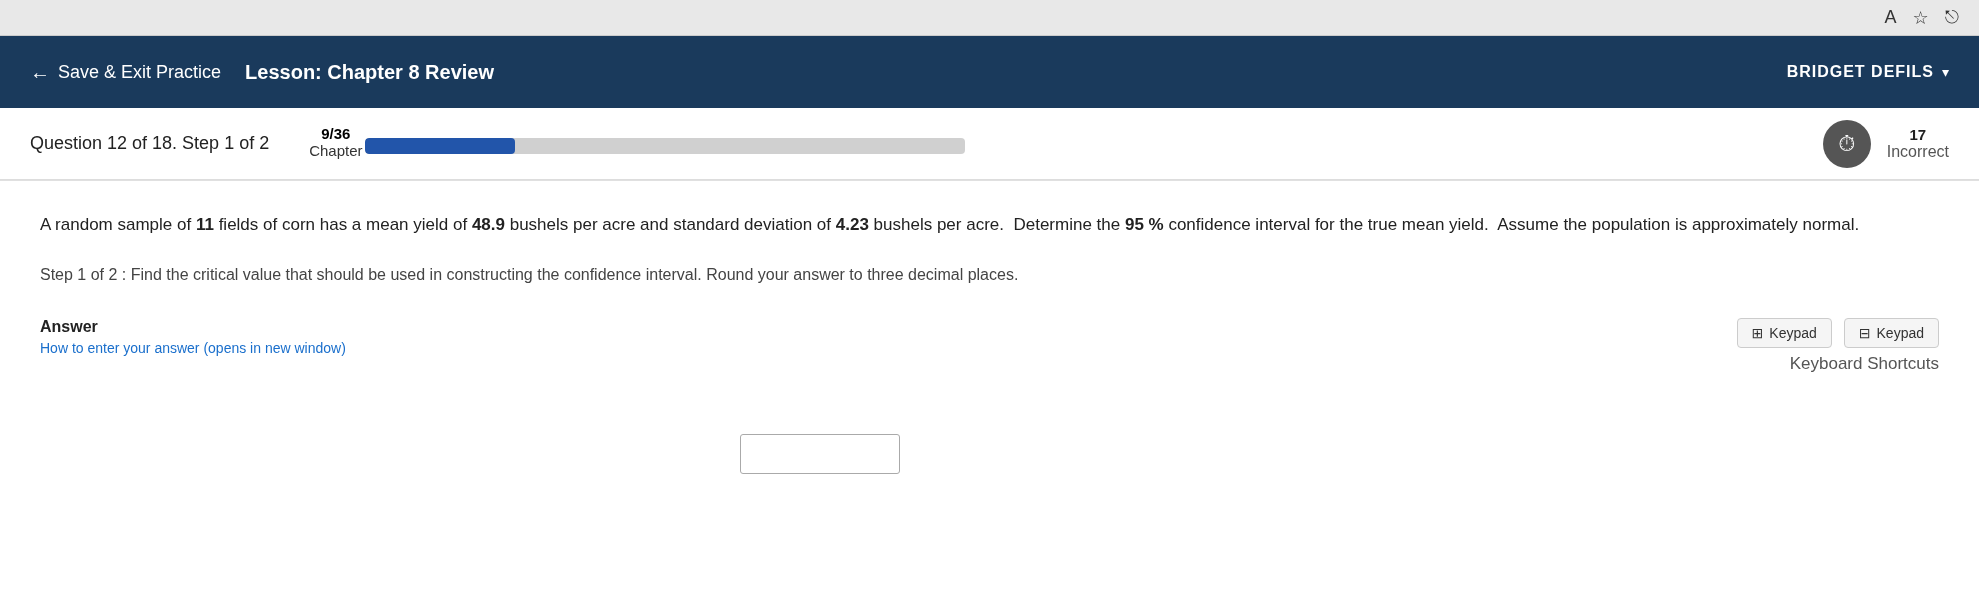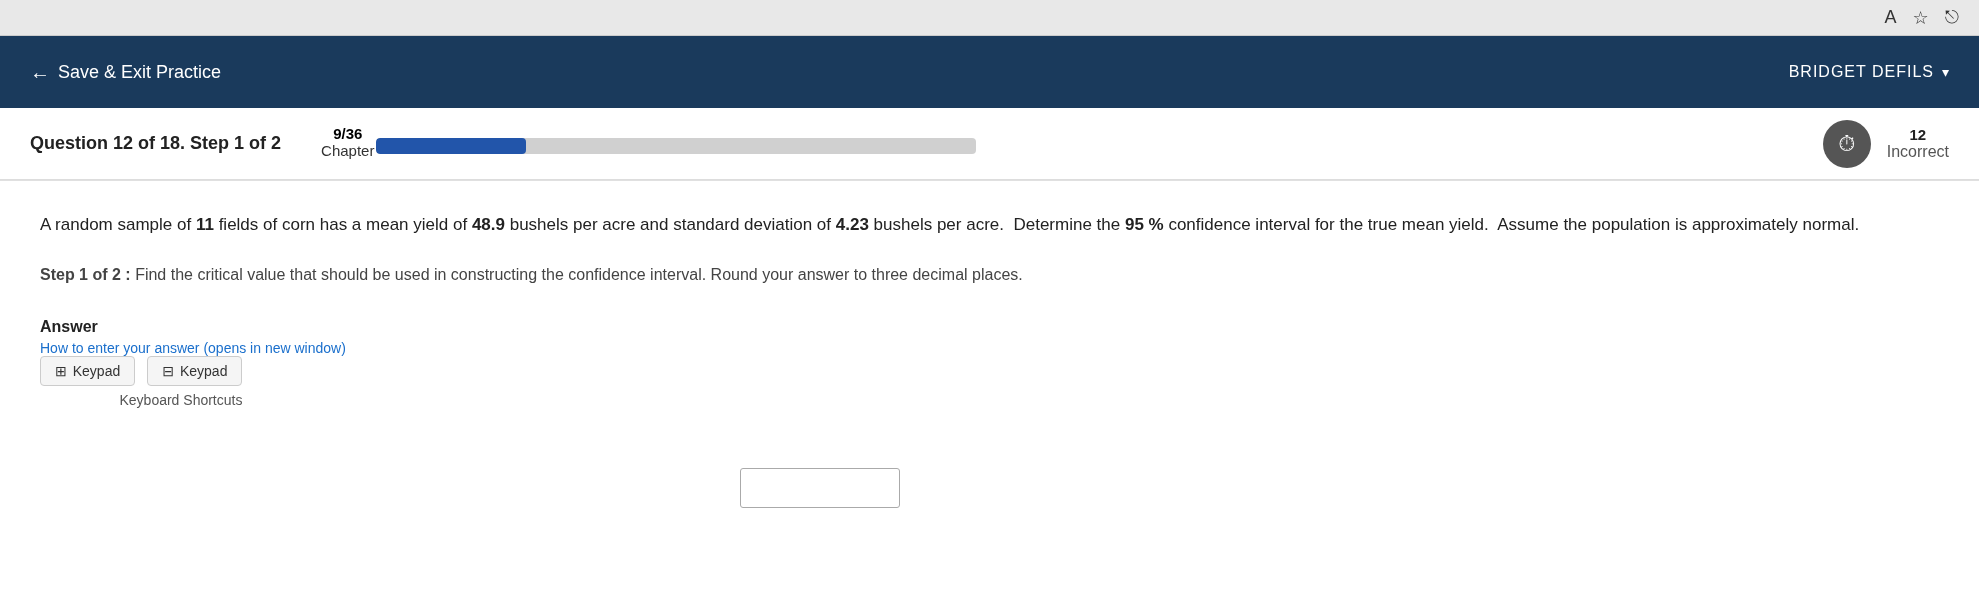--- a/index.html
+++ b/index.html
@@ -54,42 +54,42 @@
       font-weight: bold;
     }
     .header-right {
       display: flex;
       align-items: center;
       gap: 8px;
     }
     .user-name {
       color: #ffffff;
       font-size: 16px;
-      font-weight: normal;
+      font-weight: bold;
       letter-spacing: 1px;
     }
     .dropdown-arrow {
       color: #ffffff;
       font-size: 14px;
       cursor: pointer;
     }
 
     
     .progress-area {
       background: #ffffff;
       border-bottom: 1px solid #ddd;
       padding: 12px 30px;
       display: flex;
       align-items: center;
       justify-content: space-between;
       height: 72px;
     }
     .question-info {
       font-size: 18px;
-      font-weight: bold;
+      font-weight: normal;
       color: #222;
     }
     .progress-center {
       display: flex;
       flex-direction: row;
       align-items: center;
       gap: 2px;
       flex: 1;
       margin: 0 40px;
     }
@@ -165,32 +165,31 @@
     .question-text .highlight {
       font-weight: bold;
     }
     .step-text {
       font-size: 16px;
       color: #444;
       line-height: 1.6;
       margin-bottom: 30px;
     }
     .step-label {
-      font-weight: bold;
+      font-weight: normal;
     }
 
     
     .answer-section {
       margin-top: 20px;
     }
     .answer-row {
       display: flex;
       align-items: flex-start;
       justify-content: space-between;
-      flex-direction: column;
     }
     .answer-label {
       font-size: 16px;
       font-weight: bold;
       color: #222;
     }
     .how-to-link {
       font-size: 14px;
       color: #1a6fcc;
       cursor: pointer;
@@ -214,21 +213,21 @@
       gap: 6px;
       background: #f5f5f5;
       border: 1px solid #ccc;
       padding: 6px 14px;
       border-radius: 4px;
       font-size: 14px;
       cursor: pointer;
       color: #333;
     }
     .keyboard-shortcuts {
-      font-size: 14px;
+      font-size: 17px;
       color: #555;
       cursor: pointer;
     }
     .answer-input-box {
       width: 160px;
       height: 40px;
       border: 1px solid #aaa;
       border-radius: 3px;
       margin-top: 60px;
       margin-left: 700px;
@@ -251,20 +250,21 @@
     <span style="font-size:18px; color:#333;">⎋</span>
   </div>
 </div>
 
 <div class="header">
   <div class="header-left">
     <a class="back-button">
       <span class="back-arrow">←</span>
       <span>Save &amp; Exit Practice</span>
     </a>
+    <span class="lesson-title">Lesson: Chapter 8 Review</span>
   </div>
   <div class="header-right">
     <span class="user-name">BRIDGET DEFILS</span>
     <span class="dropdown-arrow">▾</span>
   </div>
 </div>
 
 <div class="progress-area">
   <div>
     <span class="question-info">Question 12 of 18.  Step 1 of 2</span>
@@ -280,21 +280,21 @@
     <div class="progress-bar-container">
       <div class="progress-bar-fill" style="width: 25%;"></div>
     </div>
   </div>
 
   <div class="right-stats">
     <div class="timer-icon-circle">
       <span>⏱</span>
     </div>
     <div class="progress-numbers">
-      <span class="incorrect-count">12</span>
+      <span class="incorrect-count">17</span>
       <span class="incorrect-label">Incorrect</span>
     </div>
   </div>
 </div>
 
 <hr class="divider">
 
 <div class="main-content">
 
   <p class="question-text">

